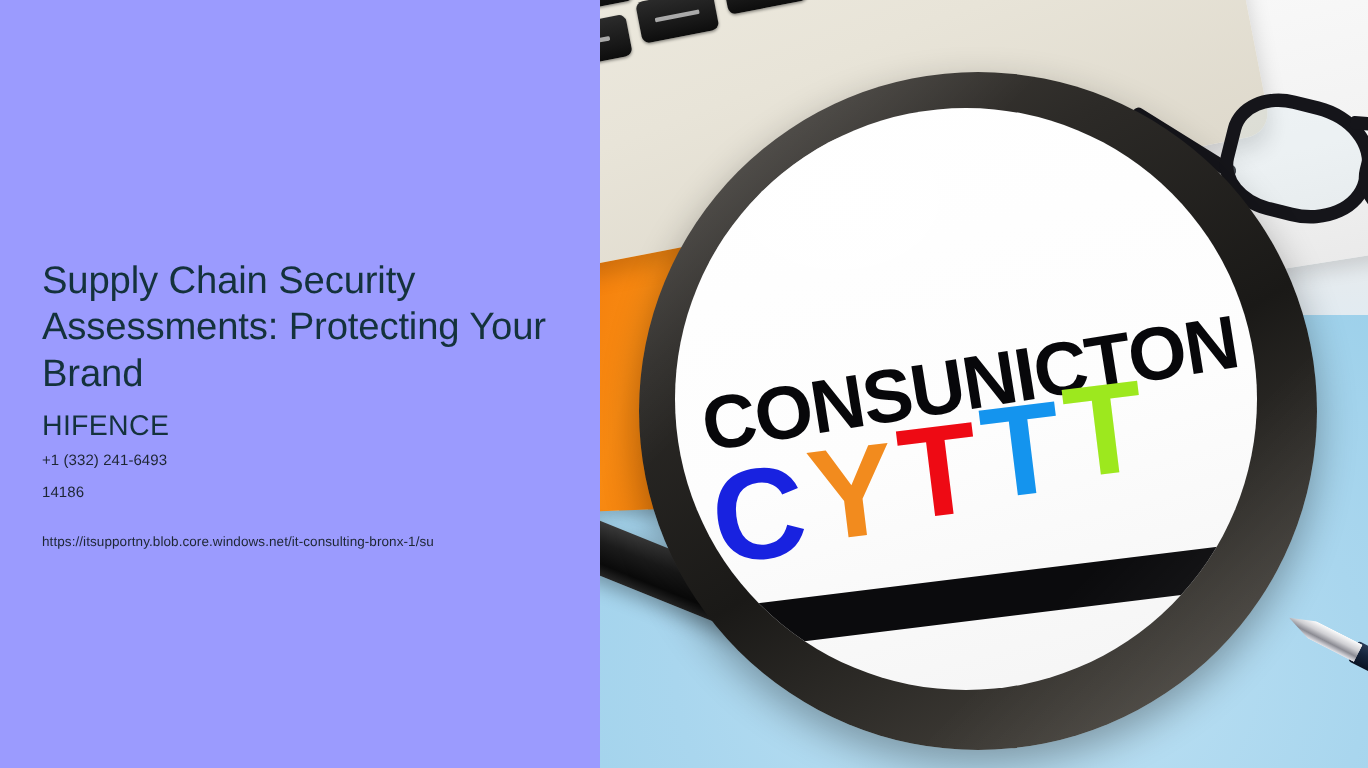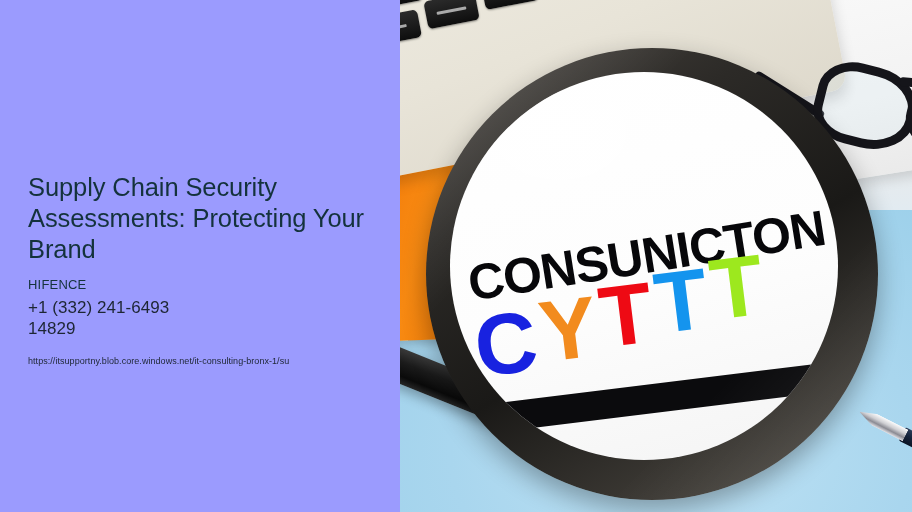--- a/index.html
+++ b/index.html
@@ -36,28 +36,28 @@
   #article-title {
     font-size: 25.5px;
     line-height: 31px;
     font-weight: 400;
     color: #14323c;
     letter-spacing: -0.1px;
     margin: 0 0 9px 0;
     width: 368px;
   }
   #brand-name {
-    font-size: 13px;
+    font-size: 19px;
     line-height: 21px;
     color: #14323c;
     letter-spacing: 0.2px;
     margin: 0 0 2px 0;
   }
   .contact-line {
-    font-size: 17px;
+    font-size: 10px;
     line-height: 21px;
     color: #1d2633;
     letter-spacing: 0.05px;
   }
   #url-block {
     margin-top: 12px;
   }
   .url-line {
     font-size: 9px;
     line-height: 21px;
@@ -302,21 +302,21 @@
     <div id="left-content">
 
       <h1 id="article-title">Supply Chain Security Assessments: Protecting Your Brand</h1>
 
       <div id="brand-name">HIFENCE</div>
 
       <div class="contact-line">+1 (332) 241-6493</div>
 
 
 
-      <div class="contact-line">14829</div>
+      <div class="contact-line">14186</div>
 
       <div id="url-block">
         <div class="url-line">https://itsupportny.blob.core.windows.net/it-consulting-bronx-1/su</div>
       </div>
 
     </div>
   </div>
 
   <div id="photo">
 

